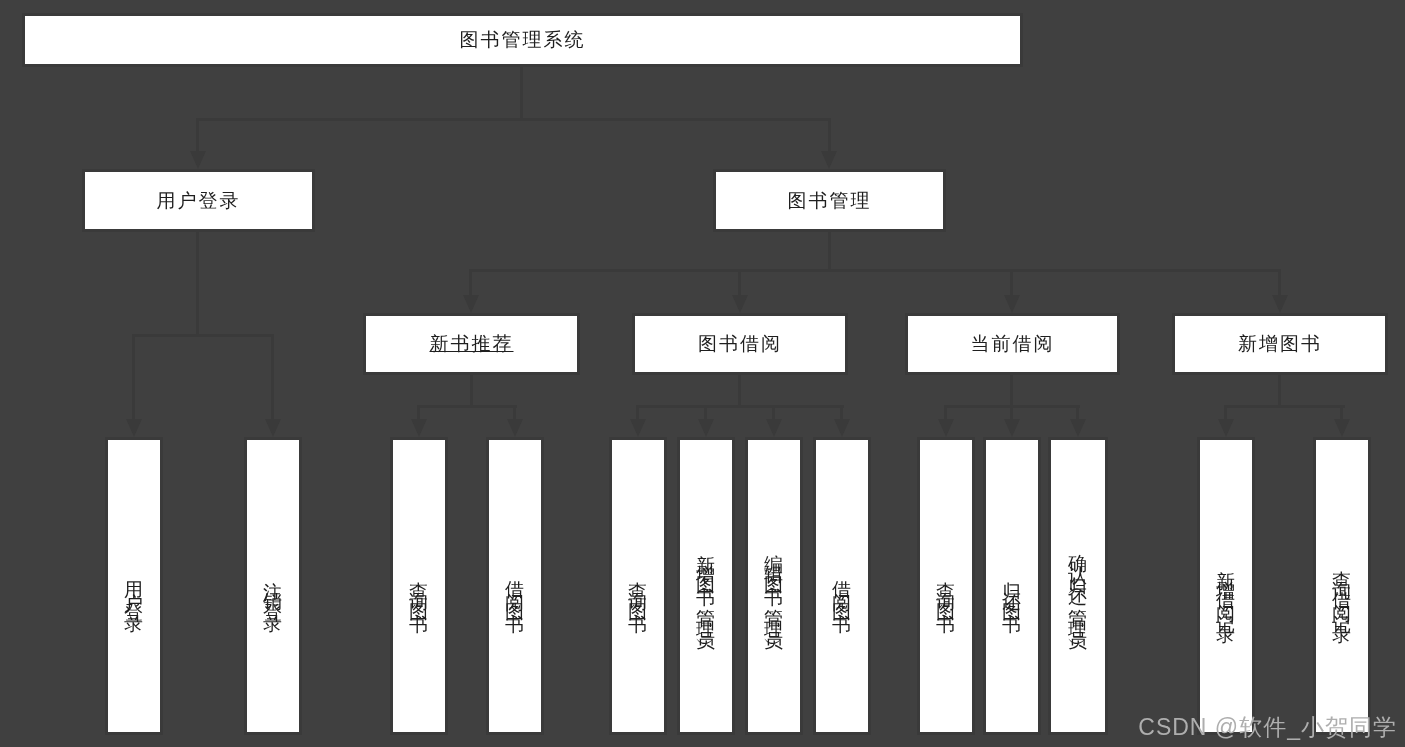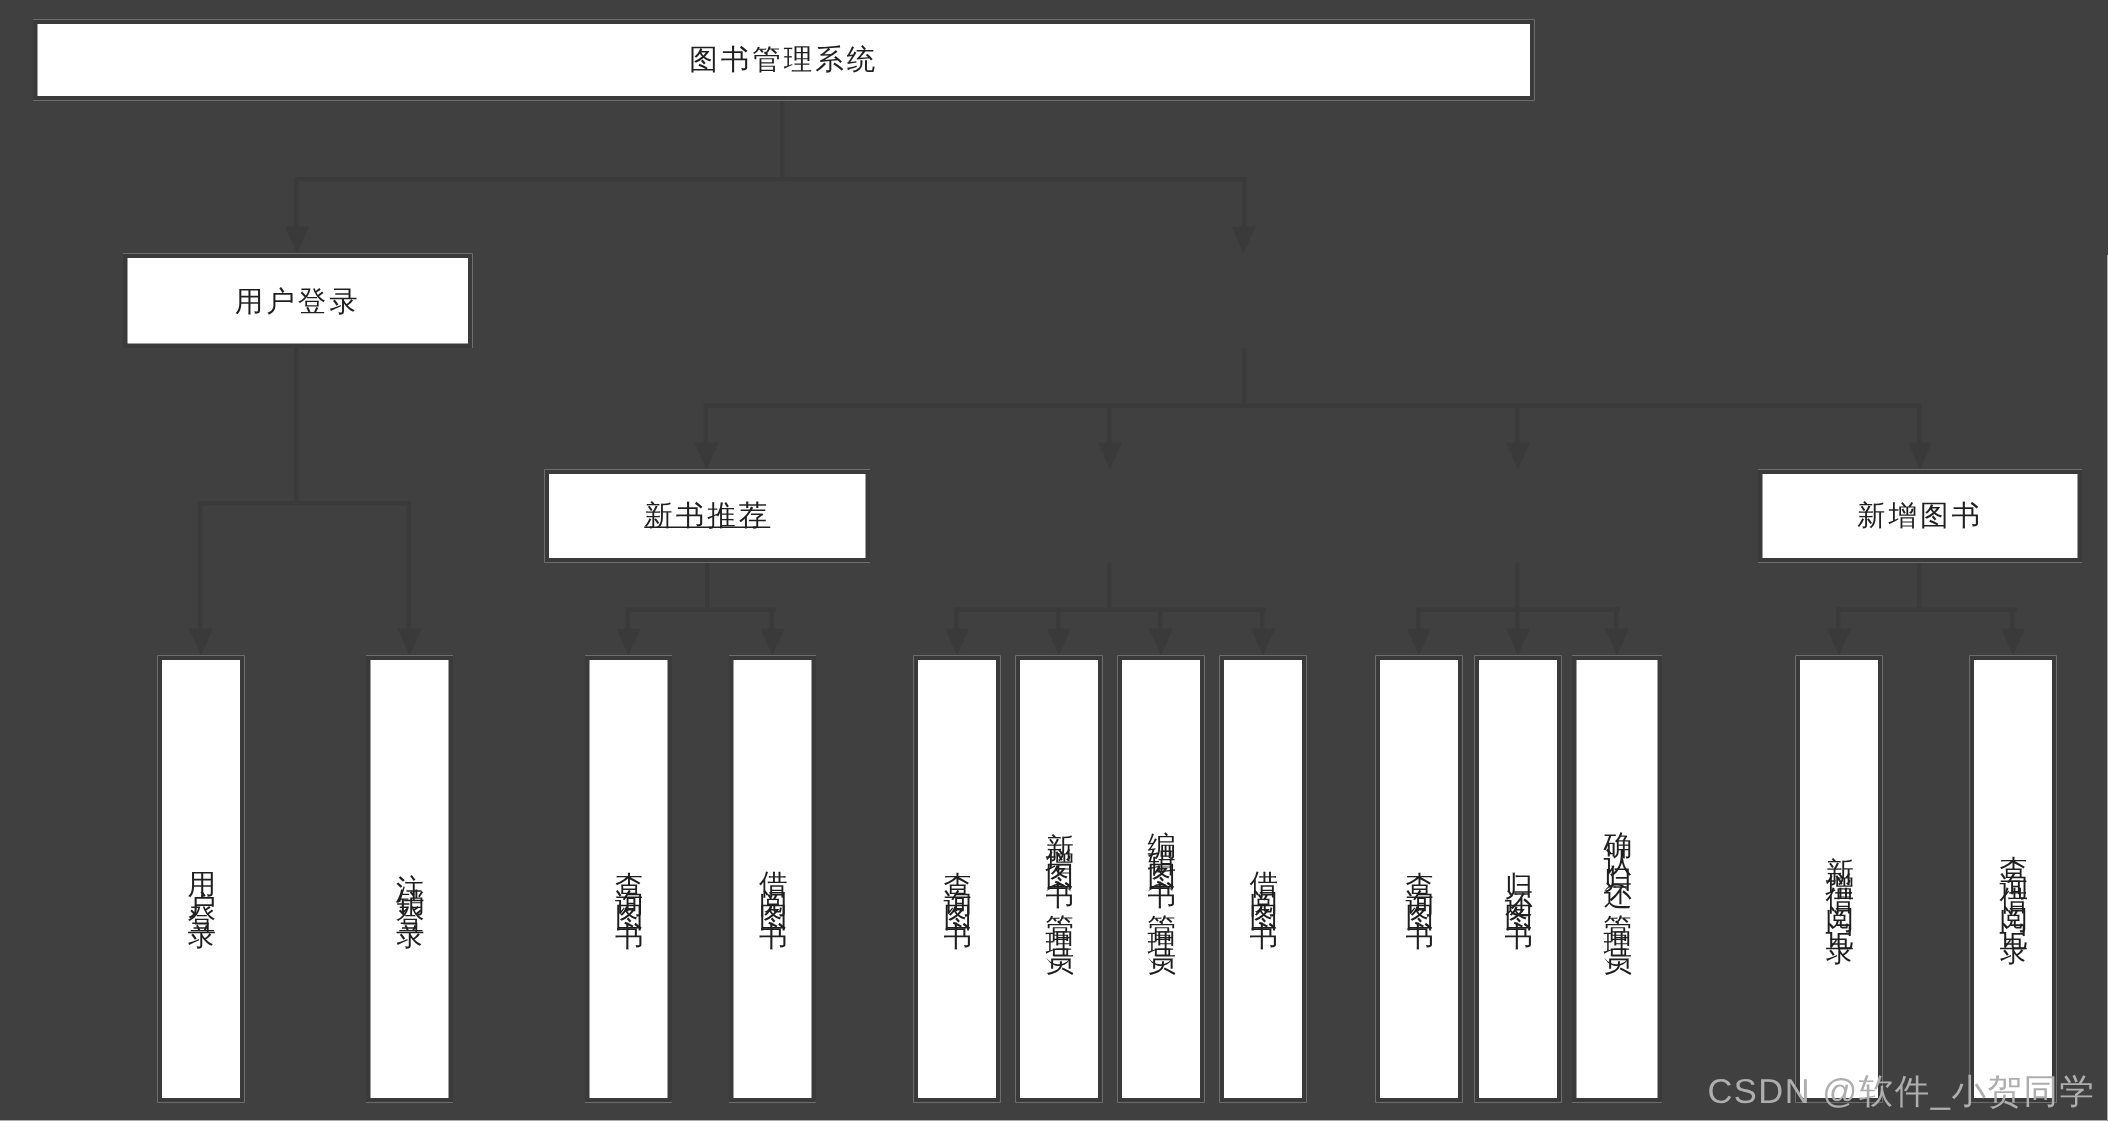--- a/index.html
+++ b/index.html
@@ -62,40 +62,43 @@
   <div class="node" style="left:22px; top:13px; width:1001px; height:54px;">图书管理系统</div>
 
   <div class="v" style="left:520px; top:67px; height:53px;"></div>
   <div class="h" style="left:197px; top:118px; width:634px;"></div>
   <div class="v" style="left:196px; top:118px; height:36px;"></div>
   <div class="ah" style="left:190px; top:151px;"></div>
   <div class="v" style="left:828px; top:118px; height:36px;"></div>
   <div class="ah" style="left:821px; top:151px;"></div>
 
   <div class="node" style="left:82px; top:169px; width:233px; height:63px;">用户登录</div>
+  <div class="node" style="left:713px; top:169px; width:233px; height:63px;">图书管理</div>
 
   <div class="v" style="left:196px; top:232px; height:104px;"></div>
   <div class="h" style="left:133px; top:334px; width:141px;"></div>
   <div class="v" style="left:132px; top:334px; height:88px;"></div>
   <div class="ah" style="left:126px; top:419px;"></div>
   <div class="v" style="left:271px; top:334px; height:88px;"></div>
   <div class="ah" style="left:265px; top:419px;"></div>
 
   <div class="v" style="left:828px; top:232px; height:39px;"></div>
   <div class="h" style="left:471px; top:269px; width:810px;"></div>
   <div class="v" style="left:469px; top:269px; height:30px;"></div>
   <div class="ah" style="left:463px; top:295px;"></div>
   <div class="v" style="left:738px; top:269px; height:30px;"></div>
   <div class="ah" style="left:732px; top:295px;"></div>
   <div class="v" style="left:1010px; top:269px; height:30px;"></div>
   <div class="ah" style="left:1004px; top:295px;"></div>
   <div class="v" style="left:1278px; top:269px; height:30px;"></div>
   <div class="ah" style="left:1272px; top:295px;"></div>
 
   <div class="node" style="left:363px; top:313px; width:217px; height:62px;text-decoration:underline;">新书推荐</div>
+  <div class="node" style="left:632px; top:313px; width:216px; height:62px;">图书借阅</div>
+  <div class="node" style="left:905px; top:313px; width:215px; height:62px;">当前借阅</div>
   <div class="node" style="left:1172px; top:313px; width:216px; height:62px;">新增图书</div>
 
   <div class="v" style="left:470px; top:375px; height:33px;"></div>
   <div class="h" style="left:418px; top:405px; width:99px;"></div>
   <div class="v" style="left:417px; top:405px; height:18px;"></div>
   <div class="ah" style="left:411px; top:419px;"></div>
   <div class="v" style="left:513px; top:405px; height:18px;"></div>
   <div class="ah" style="left:507px; top:419px;"></div>
 
   <div class="v" style="left:738px; top:375px; height:33px;"></div>

